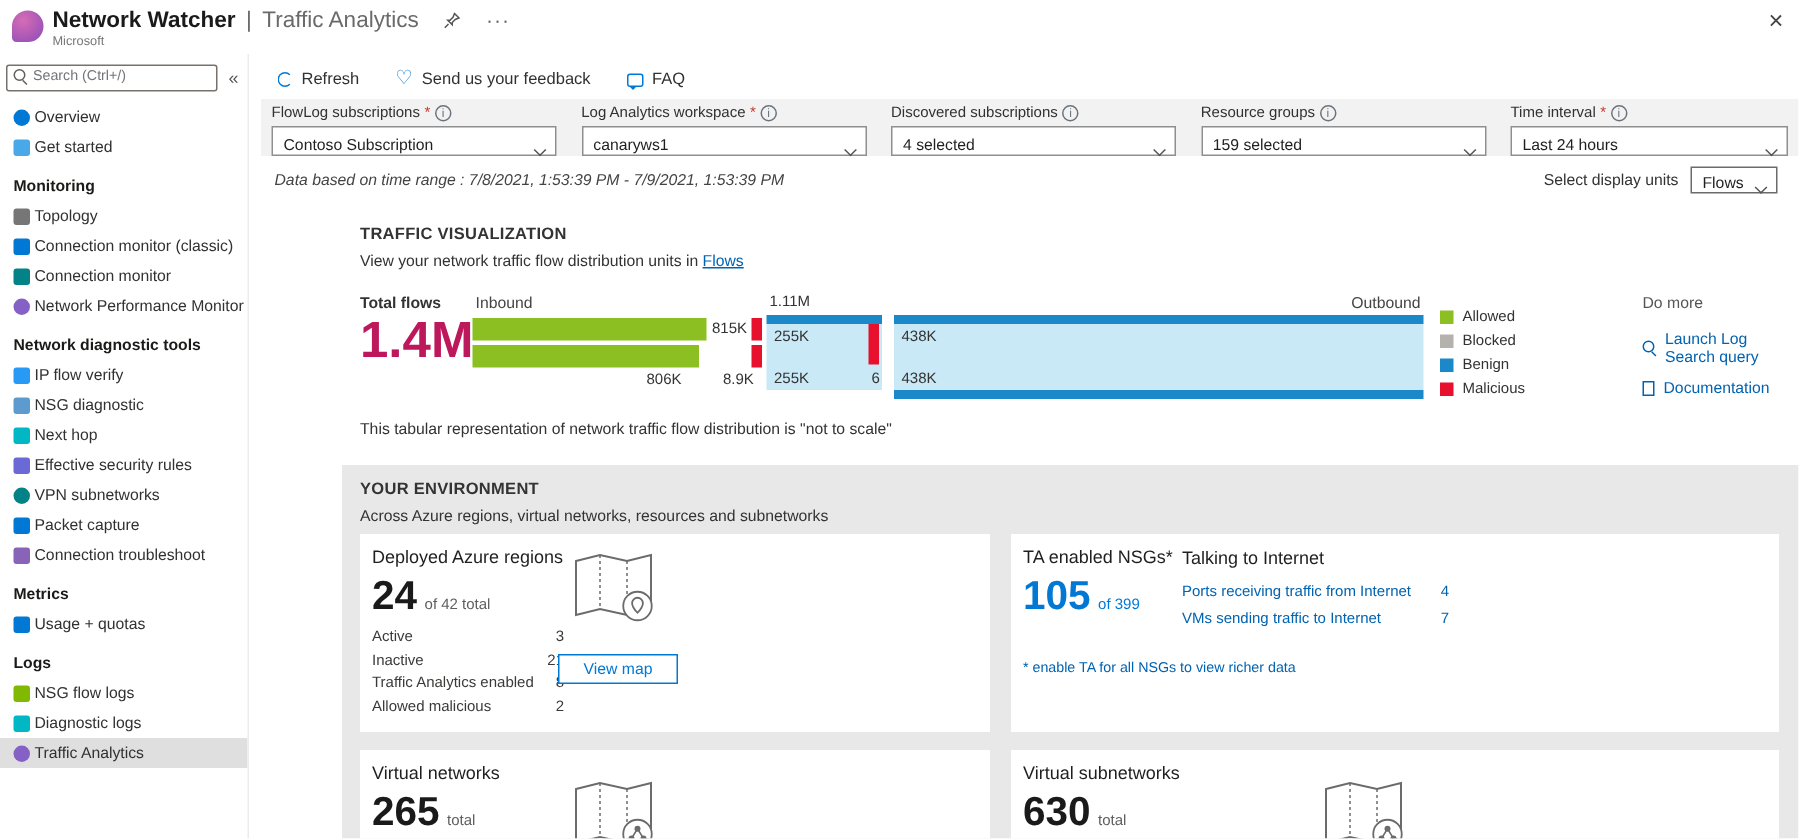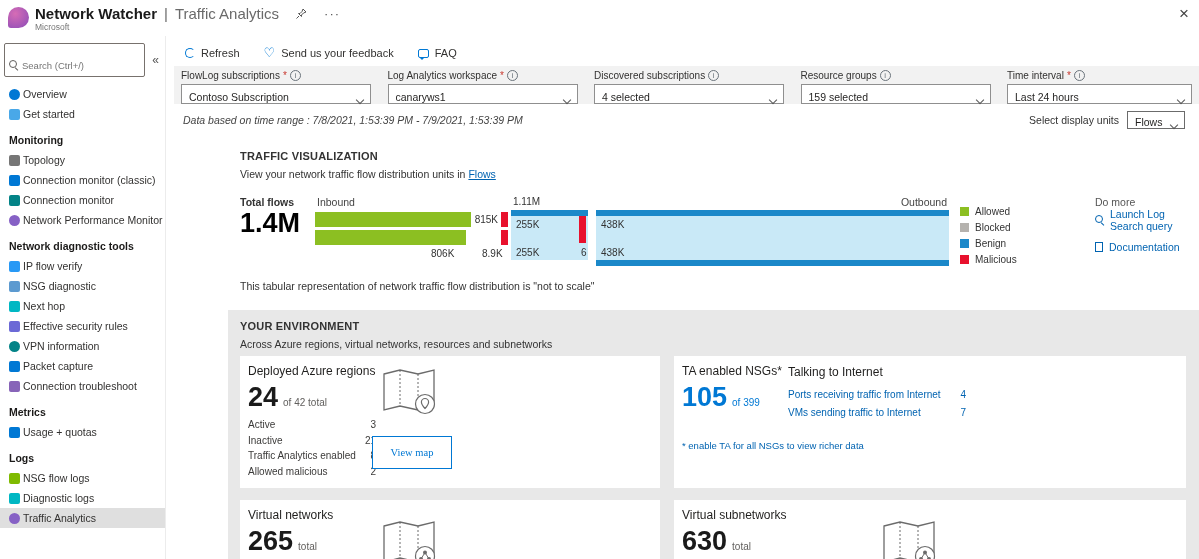--- a/index.html
+++ b/index.html
@@ -14,21 +14,21 @@
   .apptitle{font-size:15px;font-weight:bold;color:#1a1a1a}
   .titlesep,.pagetitle{font-size:15px;color:#6a6a6a}
   .pin{margin-left:10px;cursor:pointer;display:inline-flex}
   .more{color:#555;font-size:13px;letter-spacing:1px;margin-left:10px;cursor:pointer}
   .org{font-size:8.5px;color:#767676;margin-top:0px}
   .close{margin-left:auto;font-size:17px;color:#444;cursor:pointer;line-height:17px}
 
   
   .sidebar{position:absolute;left:0;top:36px;bottom:0;width:166px;background:#fff;border-right:1px solid #ececec;overflow:hidden}
   .searchrow{display:flex;align-items:center;padding:7px 3px 7px 4px;gap:4px}
-  .searchbox{flex:1;display:flex;align-items:flex-start;border:1px solid #77716d;border-radius:2px;height:18px;padding:16px 4px;gap:4px;background:#fff}
+  .searchbox{flex:1;display:flex;align-items:flex-end;border:1px solid #77716d;border-radius:2px;height:18px;padding:4px 4px;gap:4px;background:#fff}
   .searchbox input{border:none;outline:none;font-size:9.5px;width:100%;color:#333;background:transparent;font-family:inherit}
   .mag{width:9px;height:10px;position:relative;flex:none}
   .mag::before{content:"";position:absolute;left:0;top:0;width:6px;height:6px;border:1.2px solid #605e5c;border-radius:50%}
   .mag::after{content:"";position:absolute;left:6.2px;top:7px;width:3.5px;height:1.3px;background:#605e5c;transform:rotate(45deg);transform-origin:left center}
   .collapse{color:#555;font-size:12px;cursor:pointer;padding:0 3px}
   .nav-item{display:flex;align-items:center;height:20px;padding:0 9px;gap:3px;cursor:pointer;color:#323130;font-size:10.5px;white-space:nowrap;overflow:hidden}
   .nav-item.selected{background:#dfdfdf}
   .nav-header{font-weight:bold;color:#1b1a19;padding:10px 9px 4px;font-size:10.5px}
   .nicon{width:11px;height:11px;border-radius:2px;flex:none}
   [data-name="overview-icon"]{background:#0078d4;border-radius:50%}
@@ -73,21 +73,21 @@
   .range{font-style:italic;font-size:10.5px;color:#444}
   .units{margin-left:auto;display:flex;align-items:center;gap:8px;font-size:10.5px;color:#333}
   .units .select{width:58px;height:18px;border-color:#6b6b6b}
 
   
   .viz{position:absolute;left:0;right:0;top:100px;height:174px;background:#fff}
   .viz-title{position:absolute;left:74px;top:14px;font-weight:bold;font-size:11px;color:#333;letter-spacing:.2px}
   .viz-sub{position:absolute;left:74px;top:32px;font-size:10.5px;color:#333}
   .viz-sub a{color:#0063b1;text-decoration:underline;cursor:pointer}
   .tf-label{position:absolute;left:74px;top:60px;font-size:10.5px;font-weight:bold;color:#333}
-  .tf-value{position:absolute;left:74px;top:72px;font-size:27px;font-weight:bold;color:#000000}
+  .tf-value{position:absolute;left:74px;top:72px;font-size:34px;font-weight:bold;color:#be185d}
   .chart{position:absolute;left:149px;top:60px;width:634px;height:84px}
   .chlabel{position:absolute;top:0;font-size:10.5px;color:#444}
   .inb{left:2px}.outb{right:2px}
   .bar,.strip,.cyan,.vredbar{position:absolute}
   .g1{left:0;top:16px;width:156px;height:15px}
   .r1{left:186px;top:16px;width:7px;height:15px}
   .g2{left:0;top:34px;width:151px;height:15px}
   .r2{left:186px;top:34px;width:7px;height:15px}
   .v{position:absolute;font-size:10px;color:#333}
   .v815{left:156px;top:18px;width:27px;text-align:right}
@@ -103,21 +103,21 @@
   .vouttotal{left:281px;top:16px}
   .souttop{left:281px;top:14px;width:353px;height:6px}
   .cout{left:281px;top:20px;width:353px;height:44px}
   .vouttop{left:286px;top:23px}
   .voutbottom{left:286px;top:51px}
   .soutbottom{left:281px;top:64px;width:353px;height:6px}
   .legend{position:absolute;left:794px;top:70px}
   .lrow{display:flex;align-items:center;gap:6px;margin-bottom:5px;font-size:10px;color:#333}
   .sw{width:9px;height:9px;flex:none}
   .domore{position:absolute;left:929px;top:60px}
-  .domore .t{font-size:10.5px;color:#555;}
+  .domore .t{font-size:10.5px;color:#555;margin-bottom:12px}
   .dlink{display:flex;align-items:center;gap:6px;color:#0063b1;font-size:10.5px;margin-bottom:9px;cursor:pointer}
   .bluemag{width:9px;height:10px;position:relative;flex:none}
   .bluemag::before{content:"";position:absolute;left:0;top:0;width:6px;height:6px;border:1.2px solid #0063b1;border-radius:50%}
   .bluemag::after{content:"";position:absolute;left:6.2px;top:7px;width:3.5px;height:1.3px;background:#0063b1;transform:rotate(45deg);transform-origin:left center}
   .bluedoc{width:8px;height:10px;border:1.2px solid #0063b1;flex:none}
   .viz-note{position:absolute;left:74px;top:144px;font-size:10.5px;color:#333}
 
   
   .env{position:absolute;left:62px;right:0;top:274px;bottom:0;background:#e8e8e8;overflow:hidden}
   .env-title{position:absolute;left:12px;top:10px;font-weight:bold;font-size:11px;color:#333;letter-spacing:.2px}
@@ -132,21 +132,21 @@
   .bignum{font-size:27px;font-weight:bold;color:#1a1a1a;line-height:30px}
   .suffix{font-size:10px;color:#605e5c}
   .bigblue{color:#0078d4}
   .sufblue{color:#0078d4}
   .stats{margin-top:7px}
   .statrow{display:flex;width:128px;font-size:10px;color:#3b3a39;margin-bottom:4.5px}
   .statrow .sl{flex:1}
   .mapsvg{position:absolute;left:140px;top:10px}
   .c3svg{position:absolute;left:140px;top:18px}
   .c4svg{position:absolute;left:206px;top:18px}
-  .btn-outline{position:absolute;left:132px;top:80px;width:80px;height:33px;border:1px solid #0078d4;color:#0078d4;background:#fff;font-size:10.5px;cursor:pointer;font-family:Liberation Serif, serif}
+  .btn-outline{position:absolute;left:132px;top:80px;width:80px;height:20px;border:1px solid #0078d4;color:#0078d4;background:#fff;font-size:10.5px;cursor:pointer;font-family:Liberation Sans, sans-serif}
   .colB{position:absolute;left:114px;top:9px;width:178px}
   .colB .ctitle{margin-bottom:10px}
   .linkrow{display:flex;justify-content:space-between;font-size:10px;color:#0063b1;margin-bottom:7px;cursor:pointer}
   .nsgnote{position:absolute;left:8px;top:84px;font-size:9.5px;color:#0063b1;white-space:nowrap}
   .colA{position:absolute;left:8px;top:8px}
   .pub-annot{position:absolute;left:294px;top:2px;width:210px;height:102px;border:3px solid #e81123;padding:8px 12px;background:#fff}
   .pub-annot .ctitle{margin-bottom:10px}
 </style>
 </head>
 <body>
@@ -216,21 +216,21 @@
   <div class="nav-item" data-name="sidebar-item-next-hop">
       <span class="nicon" data-name="next-hop-icon"></span>
       <span data-name="sidebar-item-label">Next hop</span>
     </div>
   <div class="nav-item" data-name="sidebar-item-effective-security-rules">
       <span class="nicon" data-name="effective-security-rules-icon"></span>
       <span data-name="sidebar-item-label">Effective security rules</span>
     </div>
   <div class="nav-item" data-name="sidebar-item-vpn-troubleshoot">
       <span class="nicon" data-name="vpn-troubleshoot-icon"></span>
-      <span data-name="sidebar-item-label">VPN information</span>
+      <span data-name="sidebar-item-label">VPN subnetworks</span>
     </div>
   <div class="nav-item" data-name="sidebar-item-packet-capture">
       <span class="nicon" data-name="packet-capture-icon"></span>
       <span data-name="sidebar-item-label">Packet capture</span>
     </div>
   <div class="nav-item" data-name="sidebar-item-connection-troubleshoot">
       <span class="nicon" data-name="connection-troubleshoot-icon"></span>
       <span data-name="sidebar-item-label">Connection troubleshoot</span>
     </div>
   <div class="nav-header" data-name="sidebar-section-metrics">Metrics</div>

